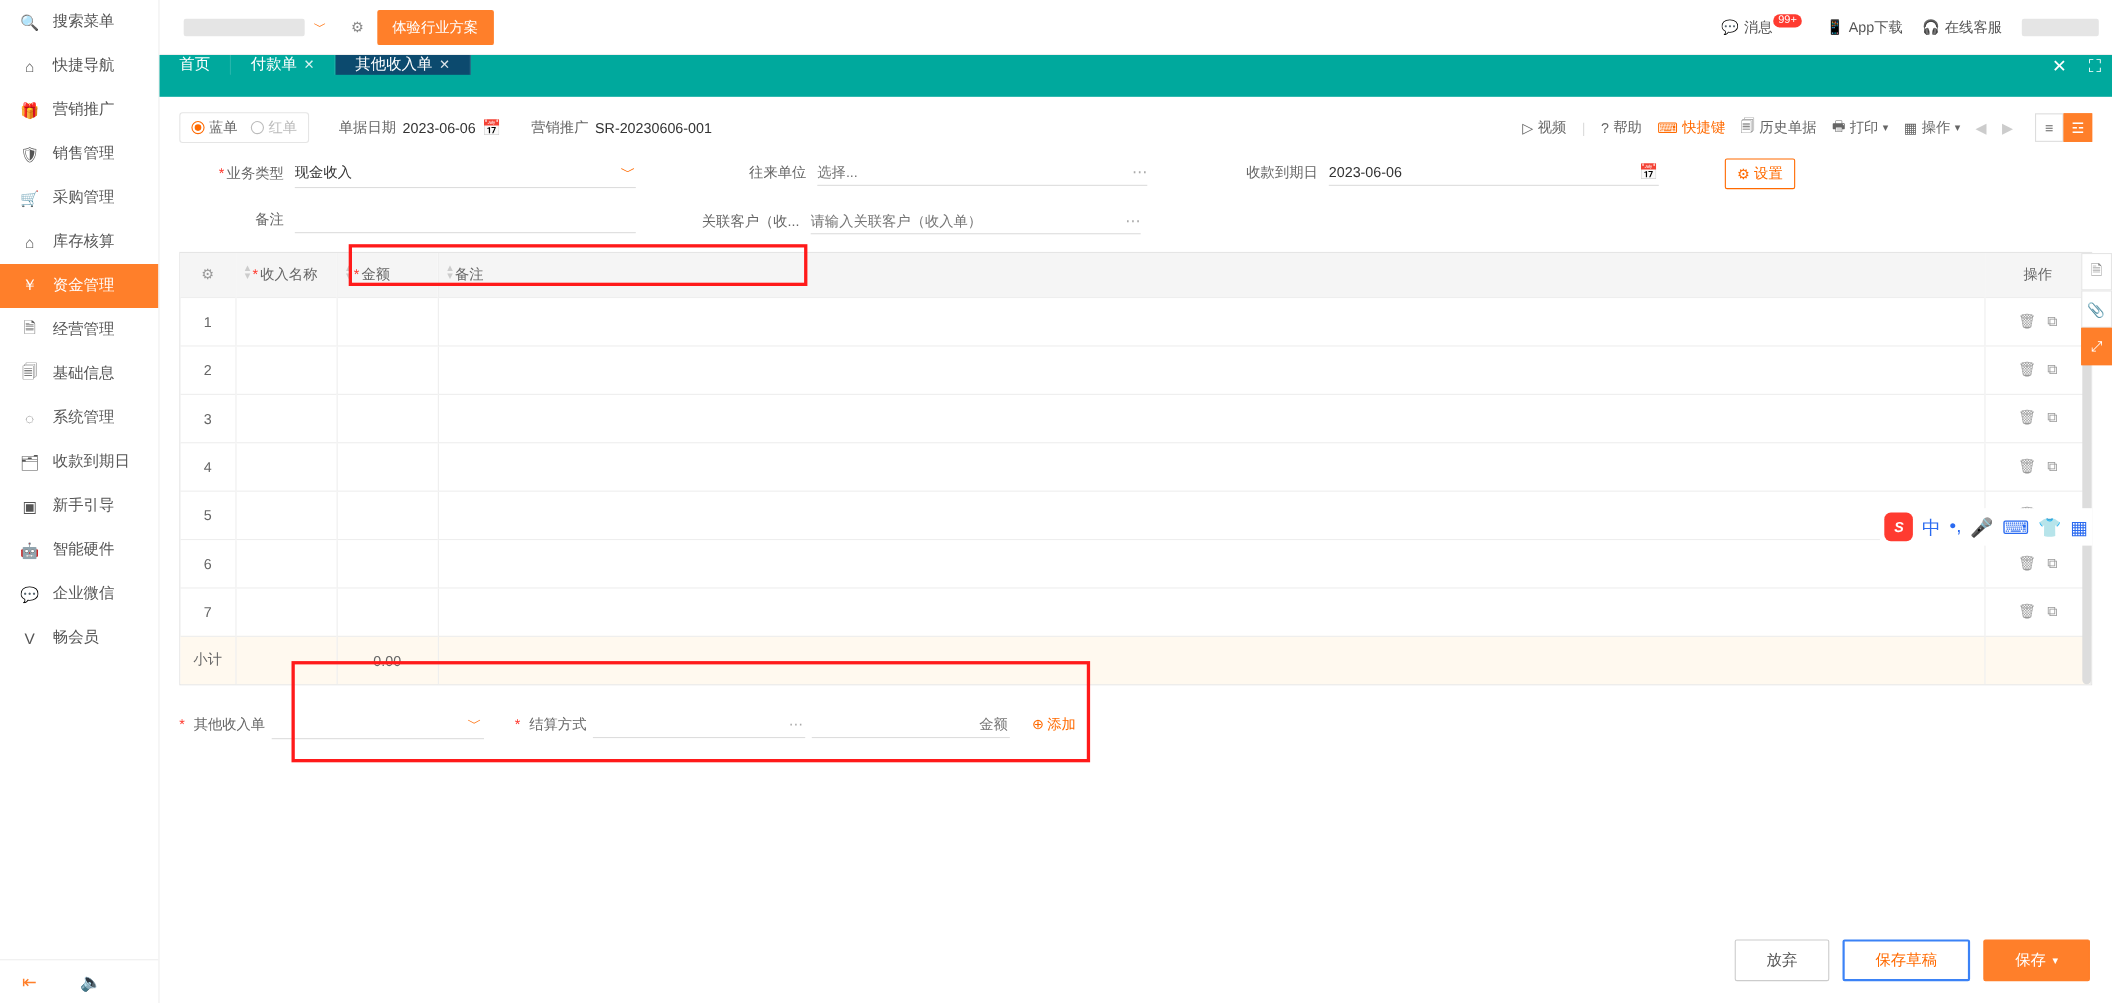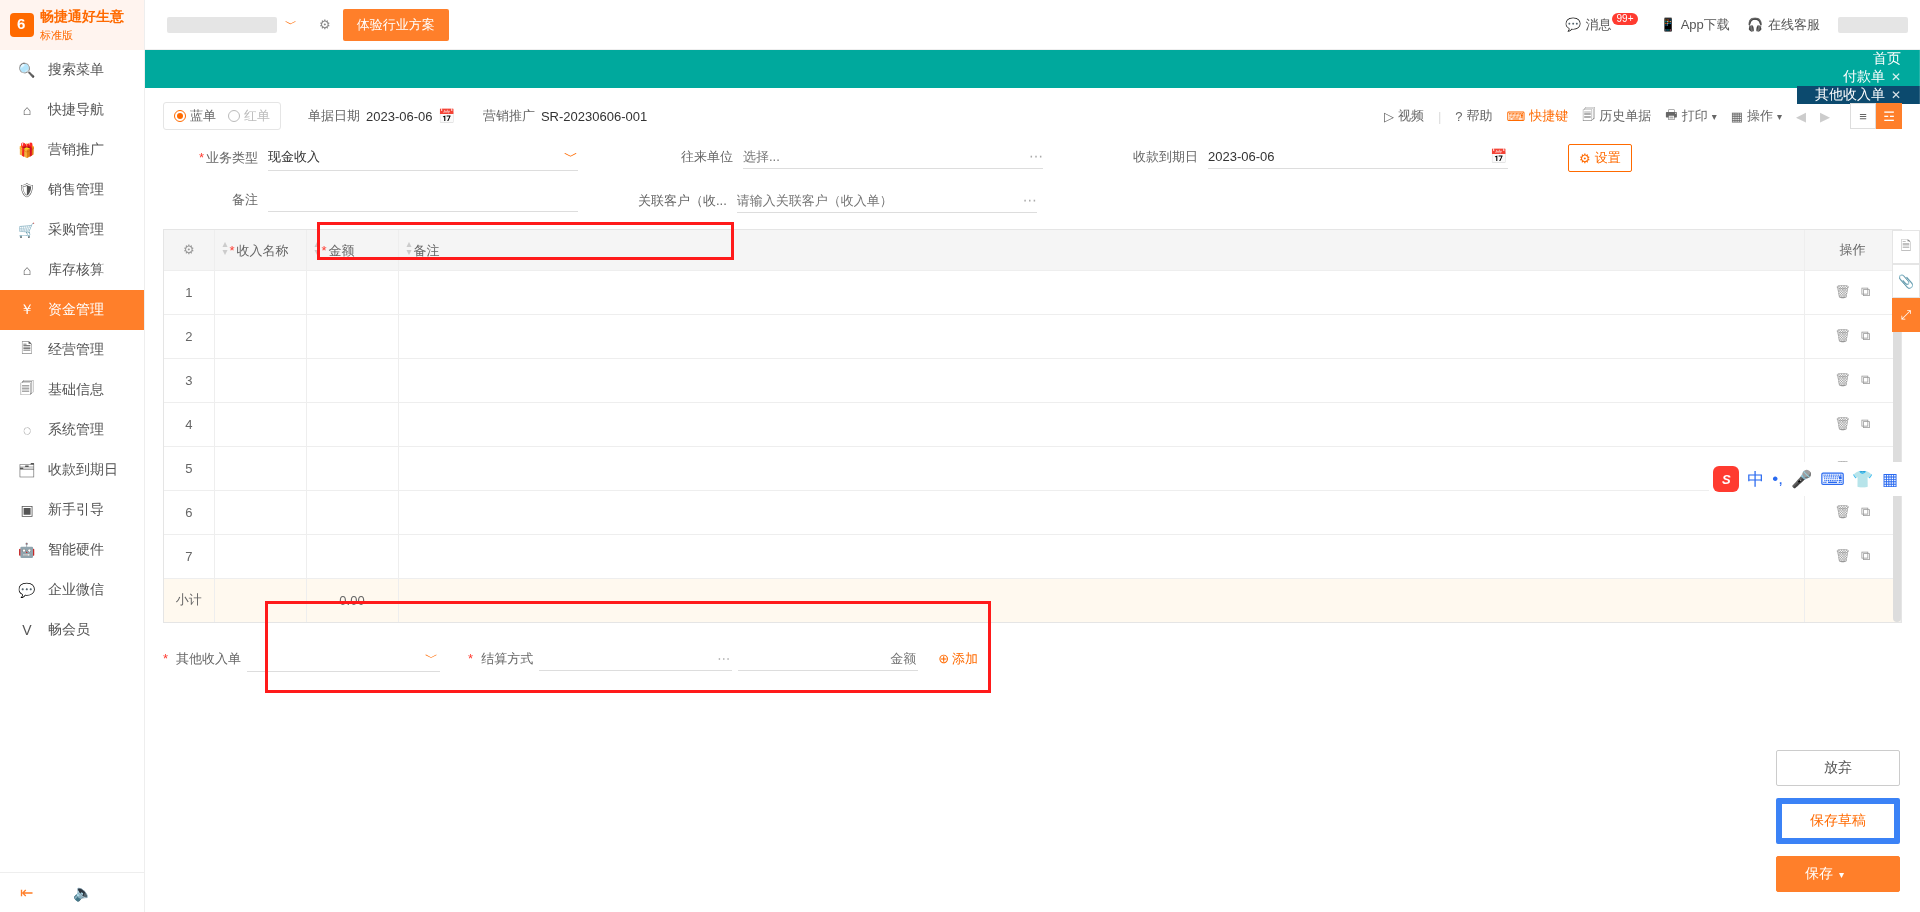--- a/index.html
+++ b/index.html
@@ -27,21 +27,21 @@
 .topbar { height: 50px; display: flex; align-items: center; padding: 0 12px; border-bottom: 1px solid #eee; }
 .company-sel { display: flex; align-items: center; gap: 8px; padding: 4px 10px; }
 .dropdown-caret { color: #ff6a00; font-size: 12px; }
 .gear-icon { color: #888; margin: 0 12px; cursor: pointer; }
 .orange-btn { background: #ff7f2a; color: #fff; border: none; padding: 7px 14px; border-radius: 2px; cursor: pointer; font-size: 13px; }
 .topbar-right { margin-left: auto; display: flex; align-items: center; gap: 18px; color: #555; }
 .tb-item { display: flex; align-items: center; gap: 4px; cursor: pointer; font-size: 13px; }
 .badge { background: #ff3b30; color: #fff; font-size: 10px; border-radius: 8px; padding: 1px 5px; line-height: 1; position: relative; top: -6px; left: -4px; }
 
 
-.tabs { background: #00a99d; height: 38px; display: flex; align-items: flex-end; flex-direction: column; }
+.tabs { background: #00a99d; height: 38px; display: flex; align-items: flex-start; }
 .tab { color: #fff; padding: 0 18px; display: flex; align-items: center; cursor: pointer; gap: 6px; font-size: 14px; border-right: 1px solid rgba(255,255,255,0.15); }
 .tab.active { background: #0c4a6e; }
 .tab .close { font-size: 12px; opacity: .85; }
 .tabs-right { margin-left: auto; display: flex; align-items: center; }
 .tabs-right .ticon { color: #fff; padding: 0 10px; cursor: pointer; font-size: 16px; }
 
 
 .form-area { padding: 14px 18px 0; position: relative; }
 .toolbar-row { display: flex; align-items: center; gap: 27px; font-size: 13px; color: #666; margin-bottom: 14px; flex-wrap: nowrap; }
 .radio-group { display: flex; align-items: center; gap: 12px; border: 1px solid #e5e5e5; border-radius: 3px; padding: 4px 10px; }
@@ -91,51 +91,44 @@
 .table-scroll-indicator { position: absolute; right: 0; top: 0; bottom: 0; width: 8px; background: #ddd; border-radius: 4px; }
 
 
 .settle-row { display: flex; align-items: center; gap: 6px; padding: 22px 18px 0; font-size: 13px; color: #666; flex-wrap: wrap; }
 .settle-row .mini-input { border-bottom: 1px solid #ddd; min-width: 110px; padding: 4px 2px; display: flex; align-items: center; }
 .settle-row .mini-input.wide { min-width: 130px; }
 .settle-row input { border: none; outline: none; width: 100%; font-size: 13px; }
 .add-link { color: #ff6a00; cursor: pointer; display: flex; align-items: center; gap: 3px; margin-left: 14px; }
 
 
-.footer { position: absolute; bottom: 20px; right: 20px; display: flex; gap: 12px; flex-direction: column; }
+.footer { position: absolute; bottom: 20px; right: 20px; display: flex; gap: 12px; }
 .btn { padding: 8px 28px; border-radius: 2px; font-size: 14px; cursor: pointer; }
 .btn-default { background: #fff; border: 1px solid #ccc; color: #555; }
-.btn-outline-orange { background: #fff; border: 6px solid #3b82f6; color: #ff6a00; }
+.btn-outline-orange { background: #fff; border: 2px solid #3b82f6; color: #ff6a00; }
 .btn-orange { background: #ff7f2a; border: 1px solid #ff7f2a; color: #fff; display: flex; align-items: center; gap: 6px; }
 
 
 .right-rail { position: absolute; right: 0; top: 230px; display: flex; flex-direction: column; }
 .rail-btn { width: 28px; height: 34px; background: #fff; border: 1px solid #e5e5e5; display: flex; align-items: center; justify-content: center; color: #888; cursor: pointer; }
 .rail-btn.active { background: #ff7f2a; color: #fff; border-color: #ff7f2a; }
 
 
 .ime { position: absolute; right: 18px; top: 462px; display: flex; align-items: center; gap: 8px; background: #fff; padding: 4px; }
 .ime .s { width: 26px; height: 26px; background: #ff3b30; color: #fff; border-radius: 6px; display: flex; align-items: center; justify-content: center; font-weight: bold; font-style: italic; }
 .ime .i { color: #2a6af0; font-size: 17px; }
 
 .gray-block { background: #e5e5e5; border-radius: 2px; display: inline-block; }
 </style>
 </head>
 <body>
 
 <div class="app">
 
   <div class="sidebar">
-    <div class="logo-area">
-      <div class="logo-icon"></div>
-      <div>
-        <div class="logo-text">畅捷通好生意</div>
-        <div class="logo-sub">标准版</div>
-      </div>
-    </div>
     <div class="nav">
       <div class="nav-item">
           <span class="nav-icon">🔍</span>
           <span>搜索菜单</span>
         </div>
       <div class="nav-item">
           <span class="nav-icon">⌂</span>
           <span>快捷导航</span>
         </div>
       <div class="nav-item">

